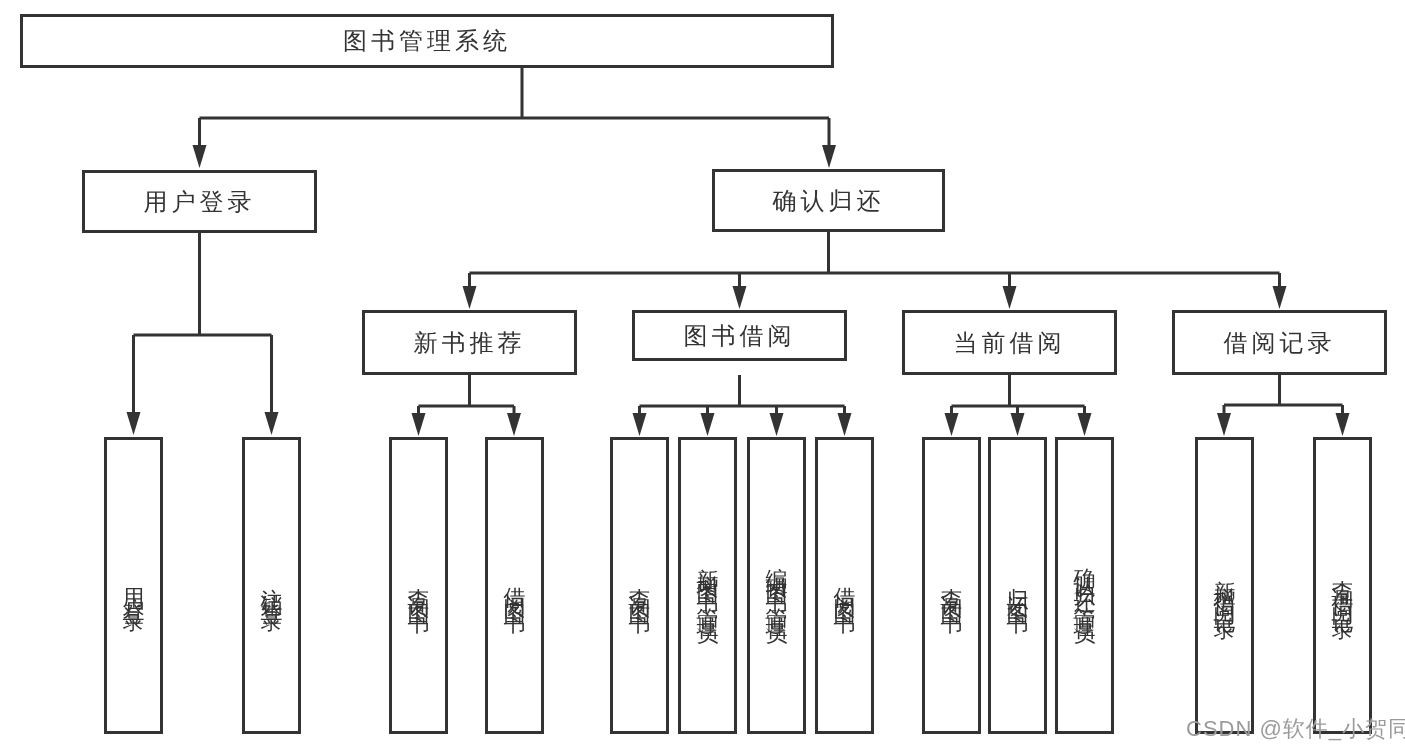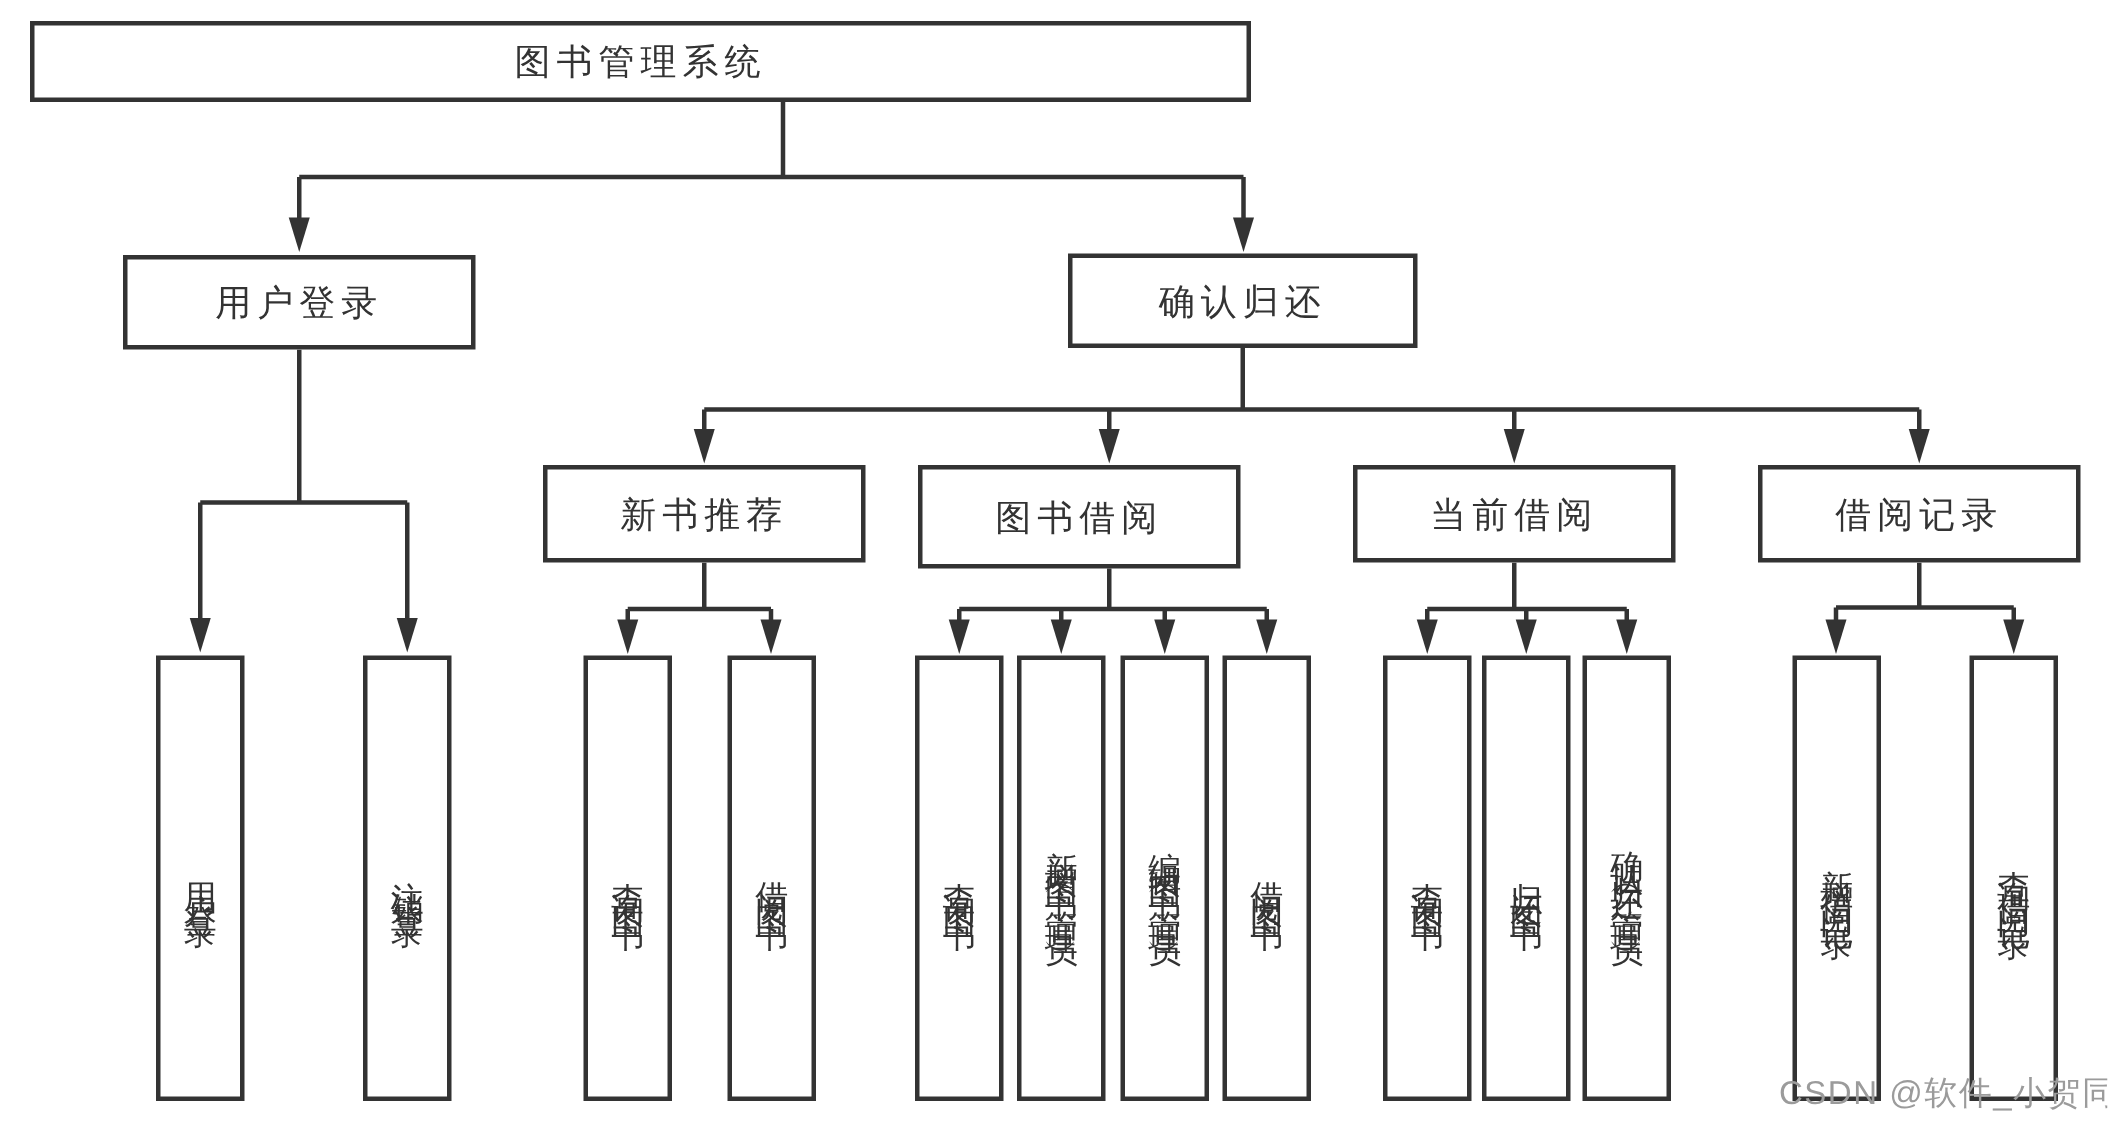--- a/index.html
+++ b/index.html
@@ -106,21 +106,21 @@
   <div class="box h" style="left:82px; top:170px; width:235px; height:63px">
     <span>用户登录</span>
   </div>
   <div class="box h" style="left:712px; top:169px; width:233px; height:63px">
     <span>确认归还</span>
   </div>
 
   <div class="box h" style="left:362px; top:310px; width:215px; height:65px">
     <span>新书推荐</span>
   </div>
-  <div class="box h" style="left:612px; top:310px; width:215px; height:69px">
+  <div class="box h" style="left:632px; top:310px; width:215px; height:51px">
     <span>图书借阅</span>
   </div>
   <div class="box h" style="left:902px; top:310px; width:215px; height:65px">
     <span>当前借阅</span>
   </div>
   <div class="box h" style="left:1172px; top:310px; width:215px; height:65px">
     <span>借阅记录</span>
   </div>
 
   <div class="box v" style="left:104px; top:437px; width:59px; height:297px">

